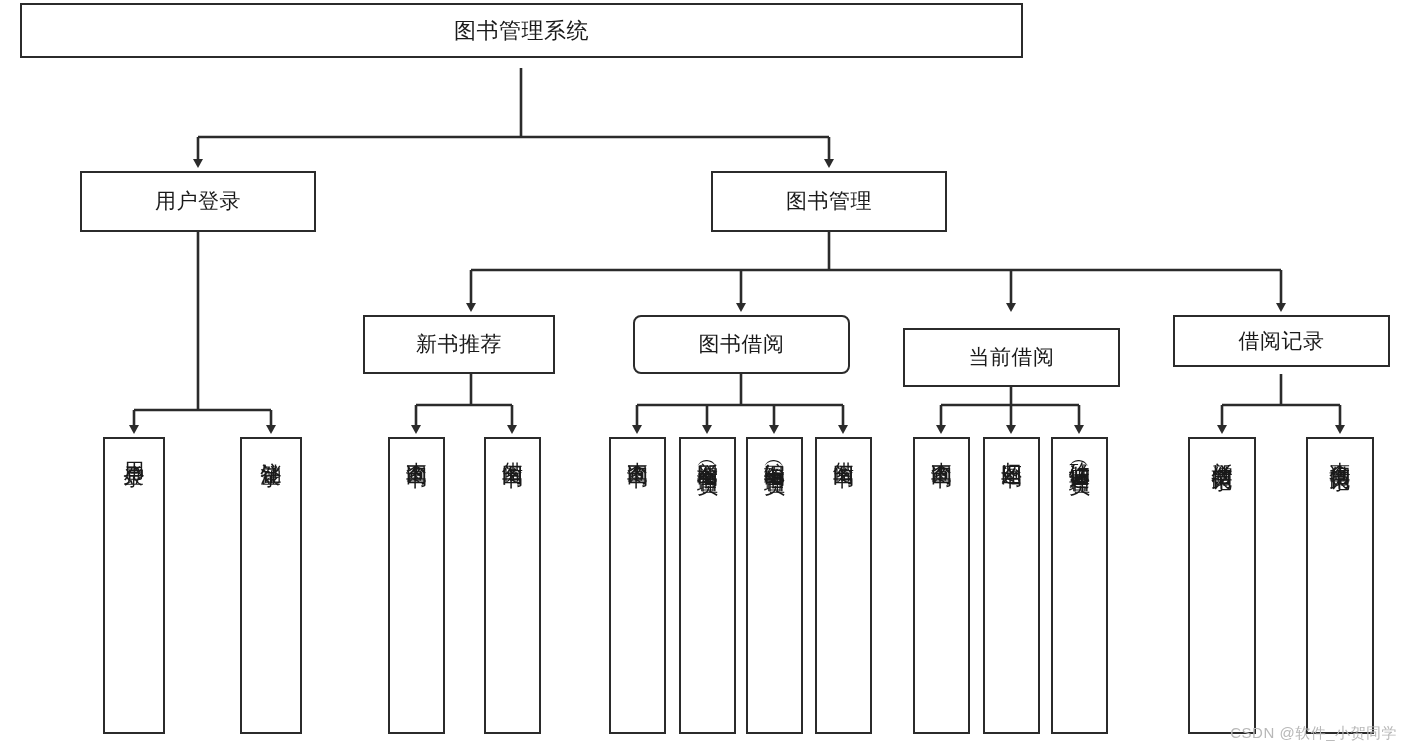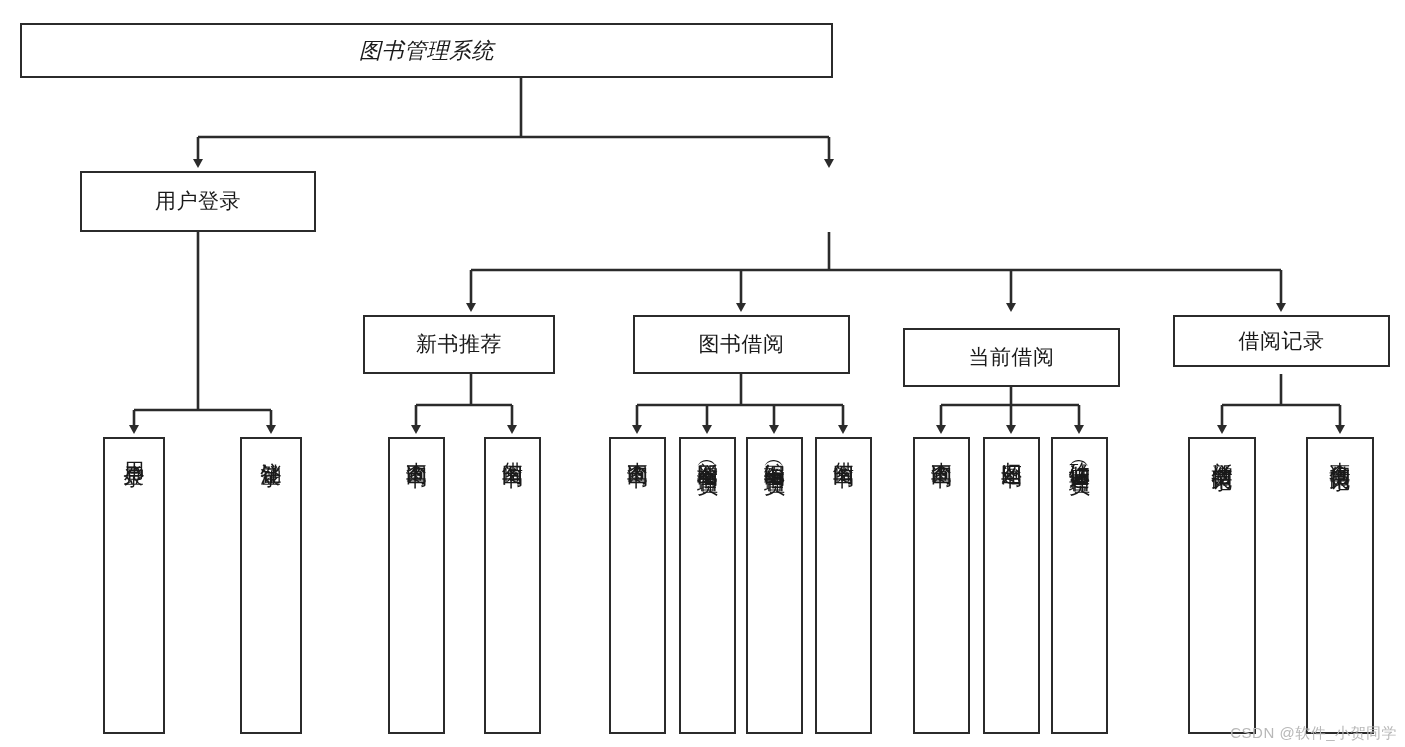--- a/index.html
+++ b/index.html
@@ -118,32 +118,35 @@
         <path d="M941,405 L941,426" marker-end="url(#arrow)"></path>
         <path d="M1011,405 L1011,426" marker-end="url(#arrow)"></path>
         <path d="M1079,405 L1079,426" marker-end="url(#arrow)"></path>
         <path d="M1281,374 L1281,405"></path>
         <path d="M1222,405 L1340,405"></path>
         <path d="M1222,405 L1222,426" marker-end="url(#arrow)"></path>
         <path d="M1340,405 L1340,426" marker-end="url(#arrow)"></path>
       </g>
   </svg>
 
-  <div class="node horiz root" style="left: 20px; top: 23px; width: 813px; height: 55px; font-style: italic;">
+  <div class="node horiz root" style="left: 20px; top: 3px; width: 1003px; height: 55px;">
     <span class="label">图书管理系统</span>
   </div>
 
   <div class="node horiz" style="left: 80px; top: 171px; width: 236px; height: 61px;">
     <span class="label">用户登录</span>
   </div>
+  <div class="node horiz" style="left: 711px; top: 171px; width: 236px; height: 61px;">
+    <span class="label">图书管理</span>
+  </div>
 
   <div class="node horiz" style="left: 363px; top: 315px; width: 192px; height: 59px;">
     <span class="label">新书推荐</span>
   </div>
-  <div class="node horiz" style="left: 633px; top: 315px; width: 217px; height: 59px;">
+  <div class="node horiz" style="left: 633px; top: 315px; width: 217px; height: 59px; border-radius: 8px;">
     <span class="label">图书借阅</span>
   </div>
   <div class="node horiz" style="left: 903px; top: 328px; width: 217px; height: 59px;">
     <span class="label">当前借阅</span>
   </div>
   <div class="node horiz" style="left: 1173px; top: 315px; width: 217px; height: 52px;">
     <span class="label">借阅记录</span>
   </div>
 
   <div class="node vert" style="left: 103px; top: 437px; width: 62px; height: 297px;">

